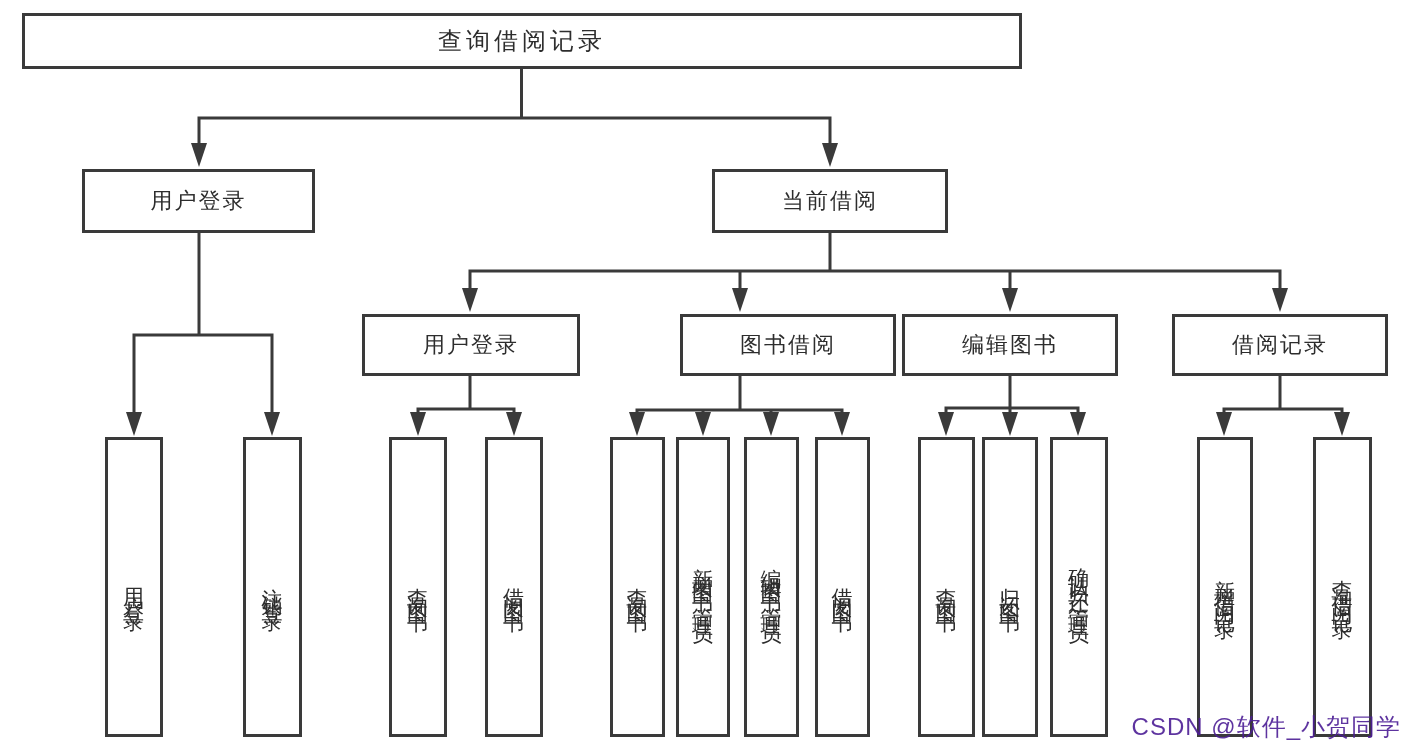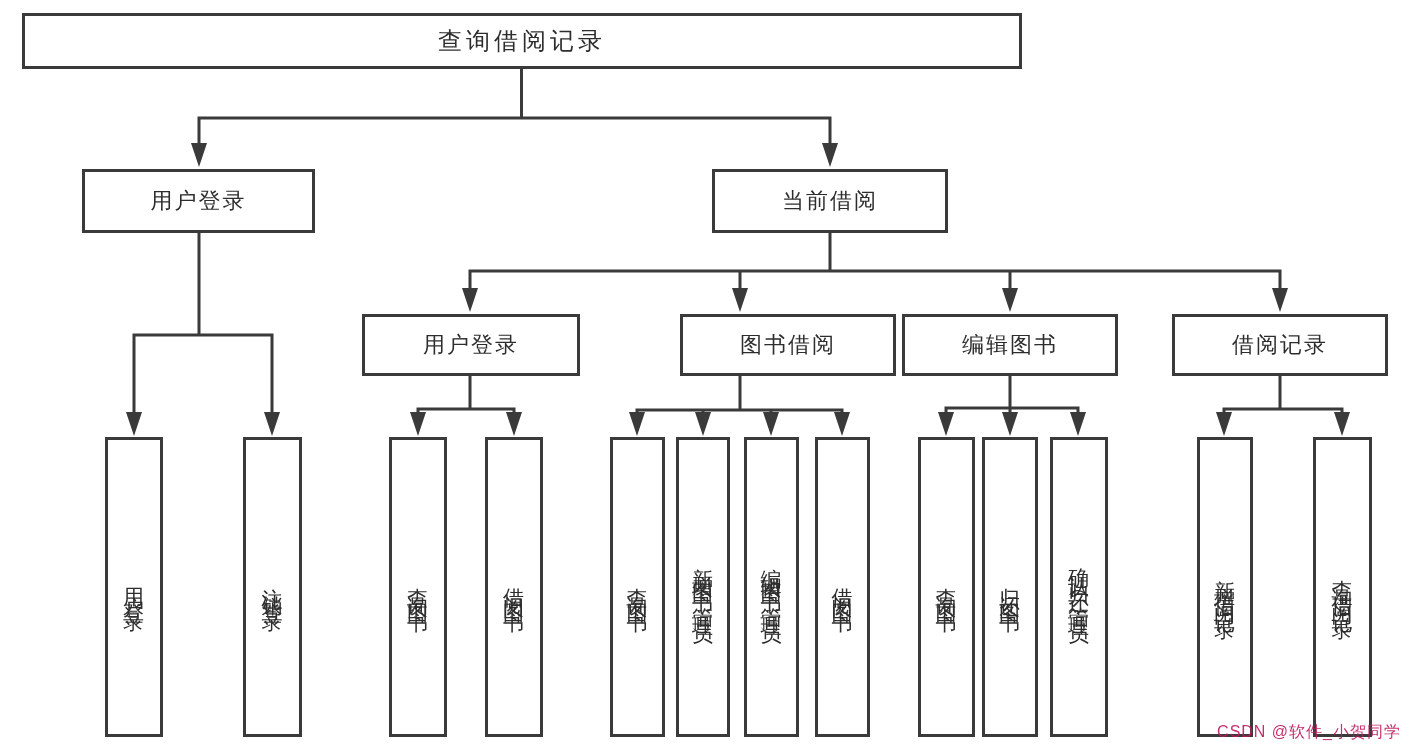--- a/index.html
+++ b/index.html
@@ -63,23 +63,23 @@
     letter-spacing: 8px;
     line-height: 1;
     color: #2d2d2d;
     z-index: 2;
     overflow: hidden;
   }
   .watermark {
     position: absolute;
     right: 4px;
     bottom: 4px;
-    font-size: 16px;
+    font-size: 24px;
     letter-spacing: 1px;
-    color: #be185d;
+    color: #4c1d95;
     opacity: 0.9;
     z-index: 5;
     white-space: nowrap;
   }
 </style>
 </head>
 <body>
 
 <div class="canvas">
 

